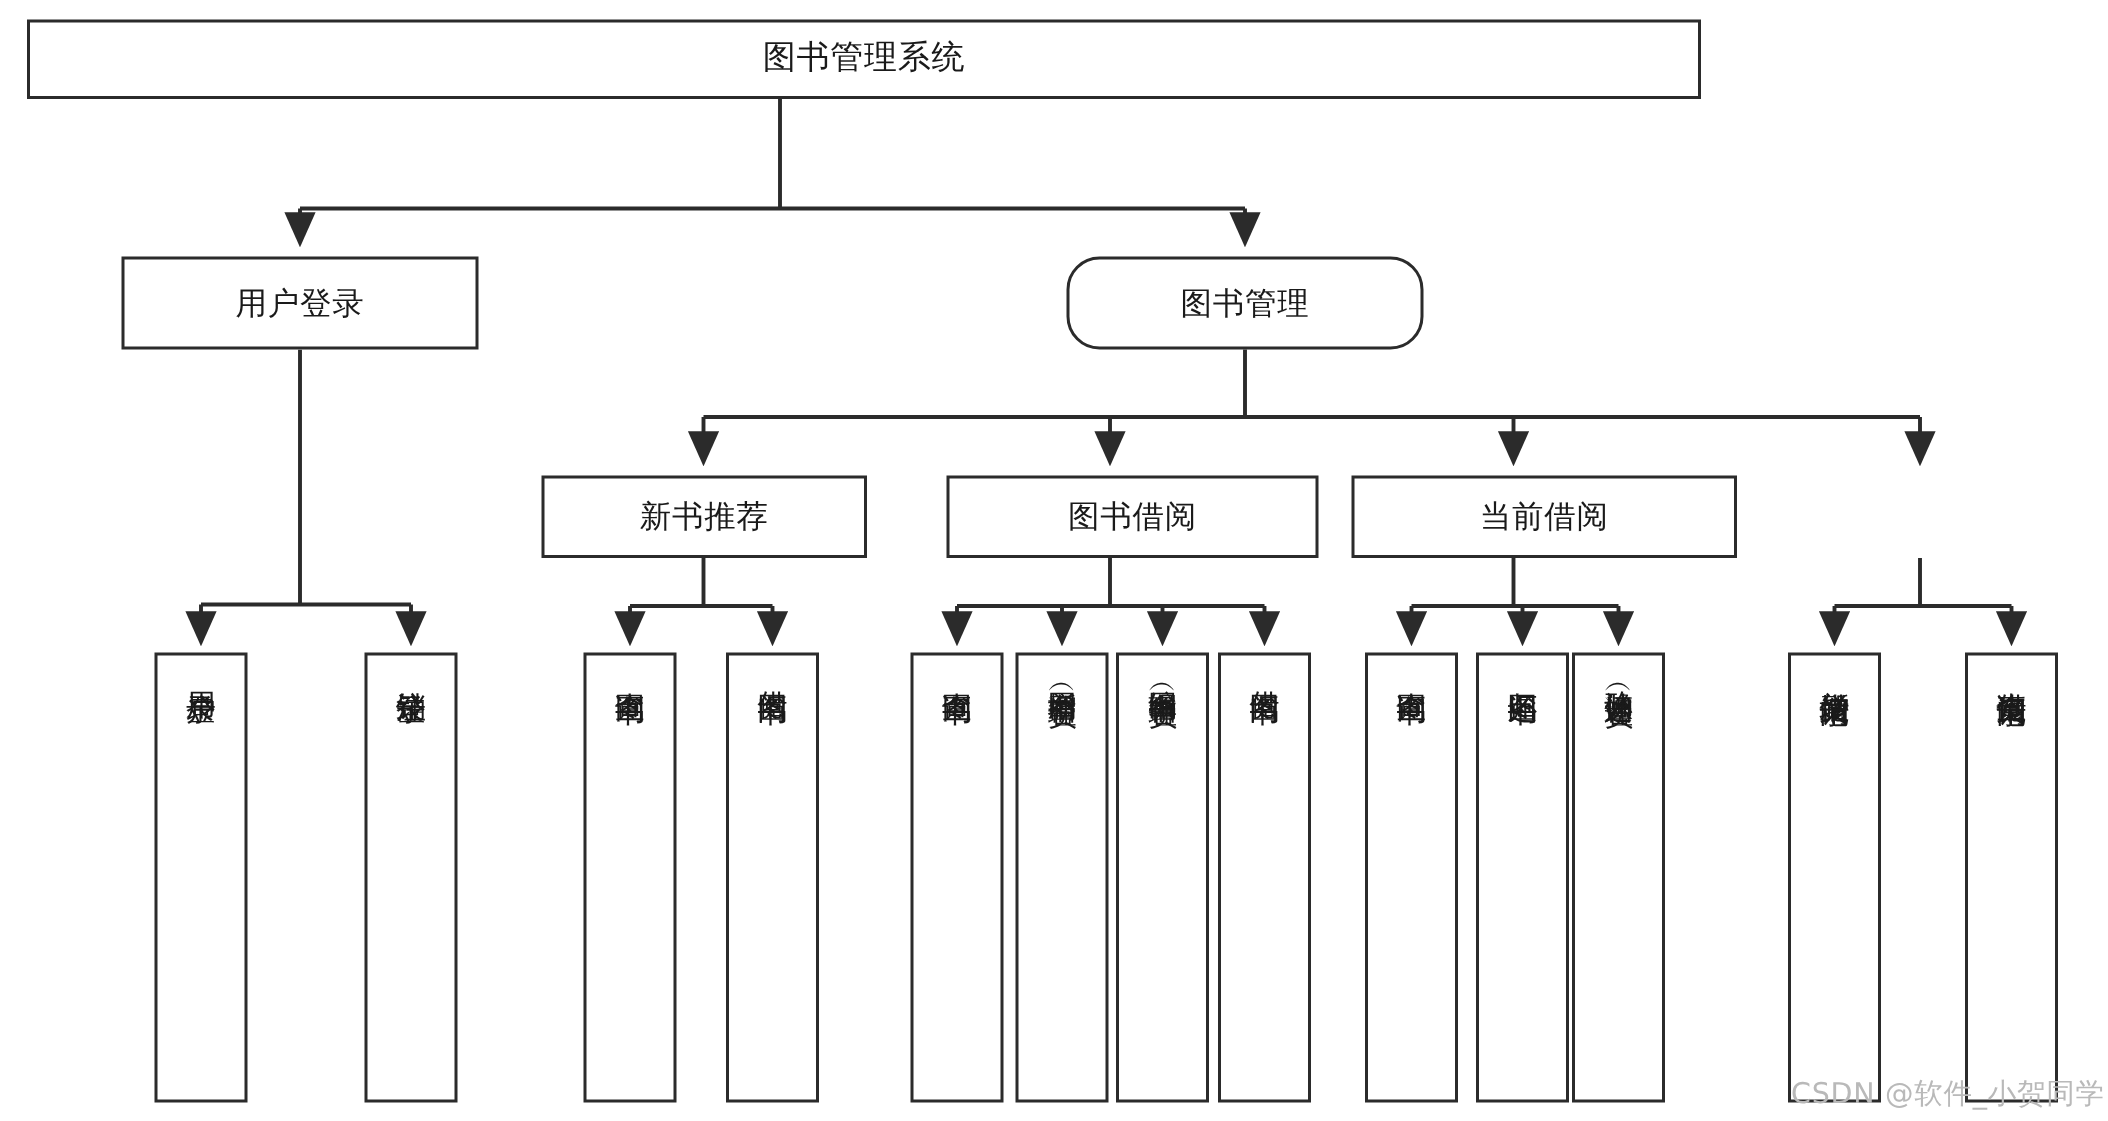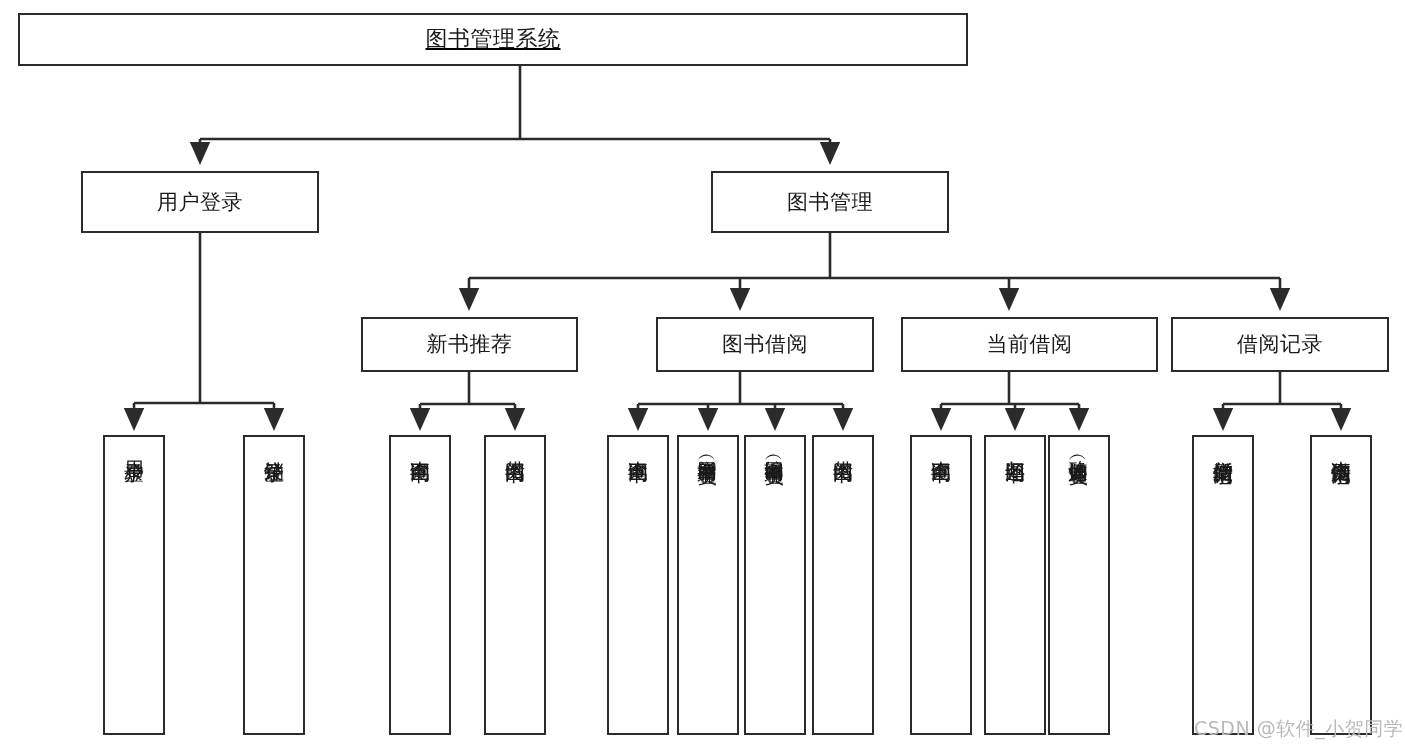--- a/index.html
+++ b/index.html
@@ -122,42 +122,39 @@
       <path d="M1015,404 L1015,427" marker-end="url(#arrow)"></path>
       <path d="M1079,404 L1079,427" marker-end="url(#arrow)"></path>
 
       <path d="M1280,372 L1280,404"></path>
       <path d="M1223,404 L1341,404"></path>
       <path d="M1223,404 L1223,427" marker-end="url(#arrow)"></path>
       <path d="M1341,404 L1341,427" marker-end="url(#arrow)"></path>
     </g>
   </svg>
 
-  <div class="node root" id="node-root" style="left: 18px; top: 13px; width: 950px; height: 53px; text-decoration: underline;">
+  <div class="node root" id="node-root" style="left: 18px; top: 13px; width: 1116px; height: 53px;">
     <span class="node-label">图书管理系统</span>
   </div>
 
   <div class="node level2" id="node-l2-0" style="left: 81px; top: 171px; width: 238px; height: 62px;">
     <span class="node-label">用户登录</span>
   </div>
-  <div class="node level2" id="node-l2-1" style="left: 711px; top: 171px; width: 238px; height: 62px;">
+  <div class="node level2" id="node-l2-1" style="left: 711px; top: 171px; width: 238px; height: 62px; border-radius: 22px;">
     <span class="node-label">图书管理</span>
   </div>
 
   <div class="node level3" id="node-l3-0" style="left: 361px; top: 317px; width: 217px; height: 55px;">
     <span class="node-label">新书推荐</span>
   </div>
-  <div class="node level3" id="node-l3-1" style="left: 656px; top: 317px; width: 218px; height: 55px;">
+  <div class="node level3" id="node-l3-1" style="left: 631px; top: 317px; width: 248px; height: 55px;">
     <span class="node-label">图书借阅</span>
   </div>
   <div class="node level3" id="node-l3-2" style="left: 901px; top: 317px; width: 257px; height: 55px;">
     <span class="node-label">当前借阅</span>
-  </div>
-  <div class="node level3" id="node-l3-3" style="left: 1171px; top: 317px; width: 218px; height: 55px;">
-    <span class="node-label">借阅记录</span>
   </div>
 
   <div class="node leaf" id="node-leaf-0" style="left: 103px; top: 435px; width: 62px; height: 300px;">
     <span class="node-label">用户登录</span>
   </div>
   <div class="node leaf" id="node-leaf-1" style="left: 243px; top: 435px; width: 62px; height: 300px;">
     <span class="node-label">注销登录</span>
   </div>
   <div class="node leaf" id="node-leaf-2" style="left: 389px; top: 435px; width: 62px; height: 300px;">
     <span class="node-label">查询图书</span>

